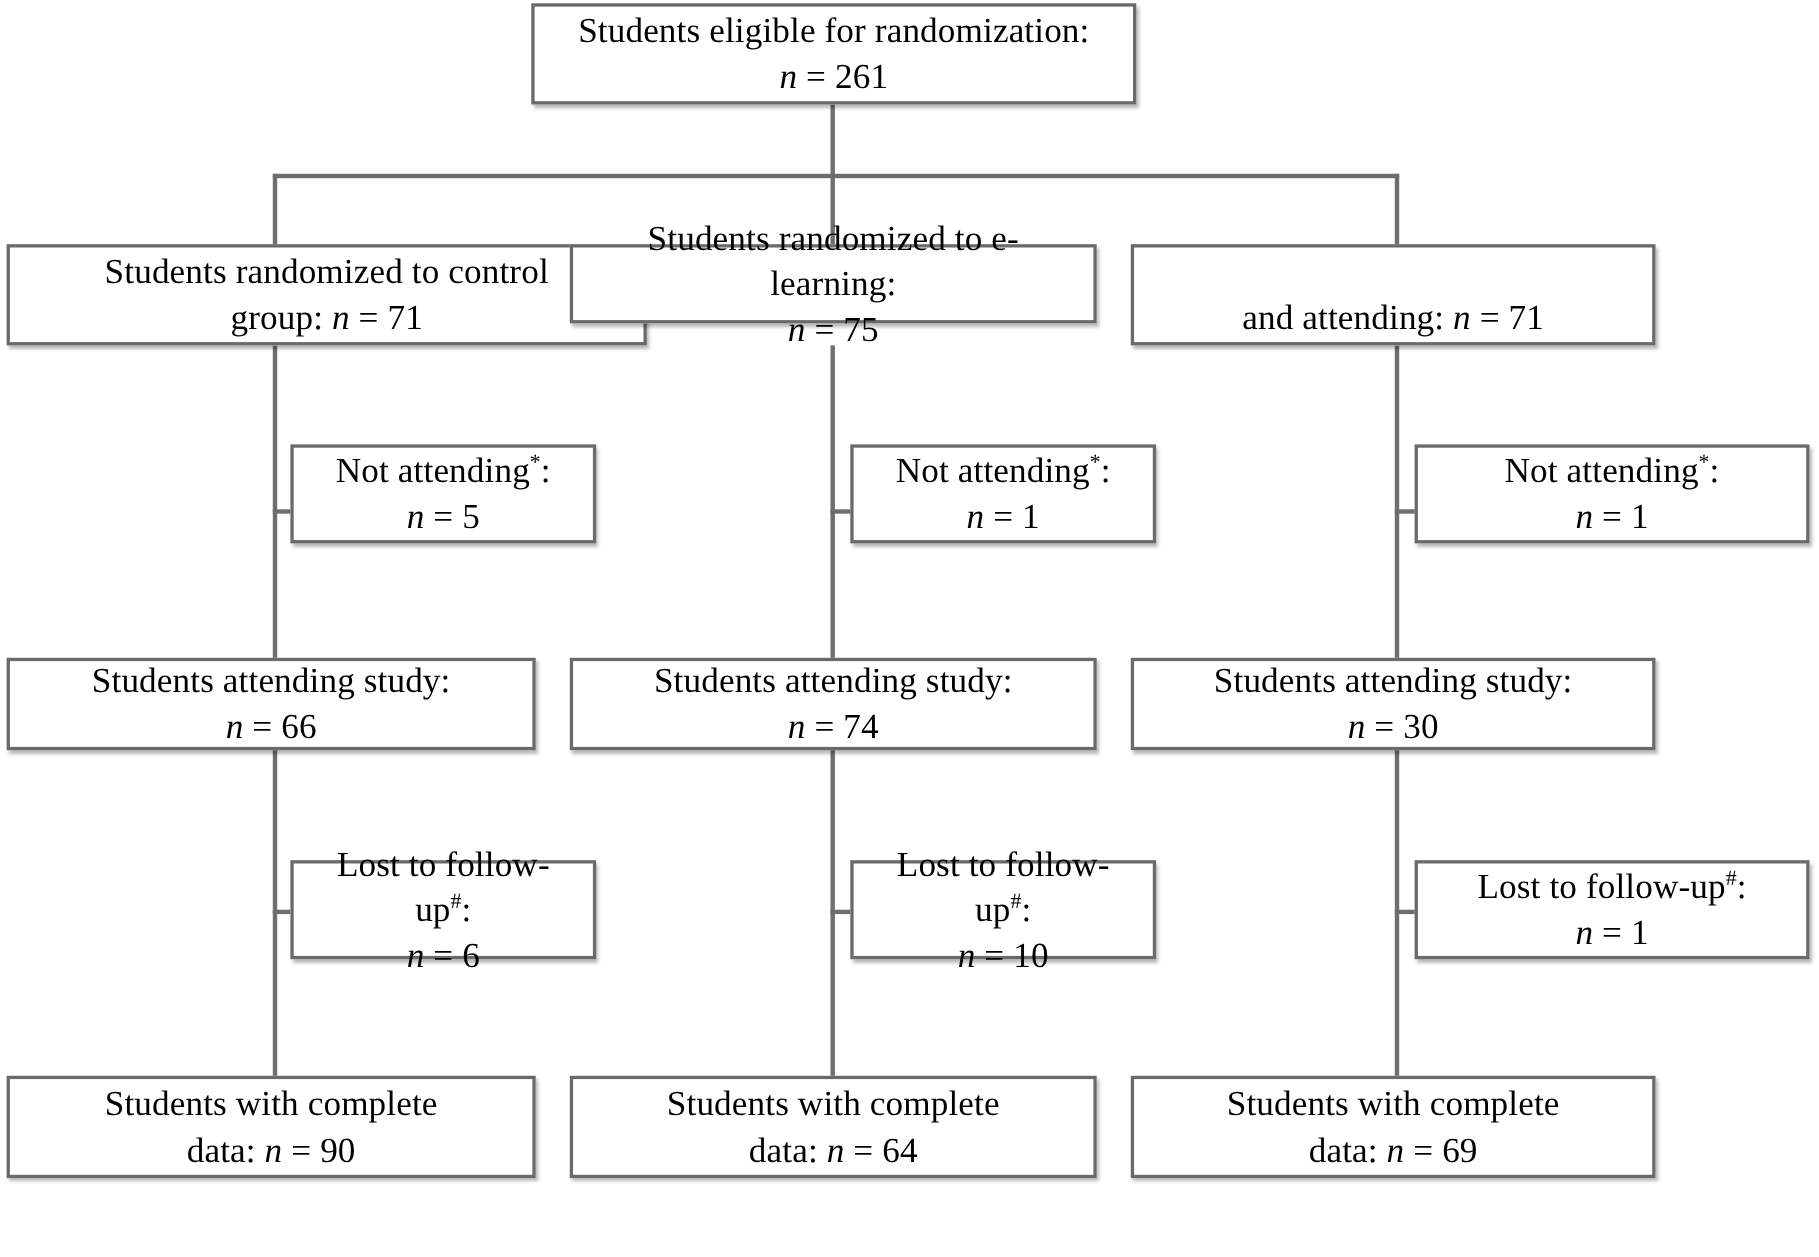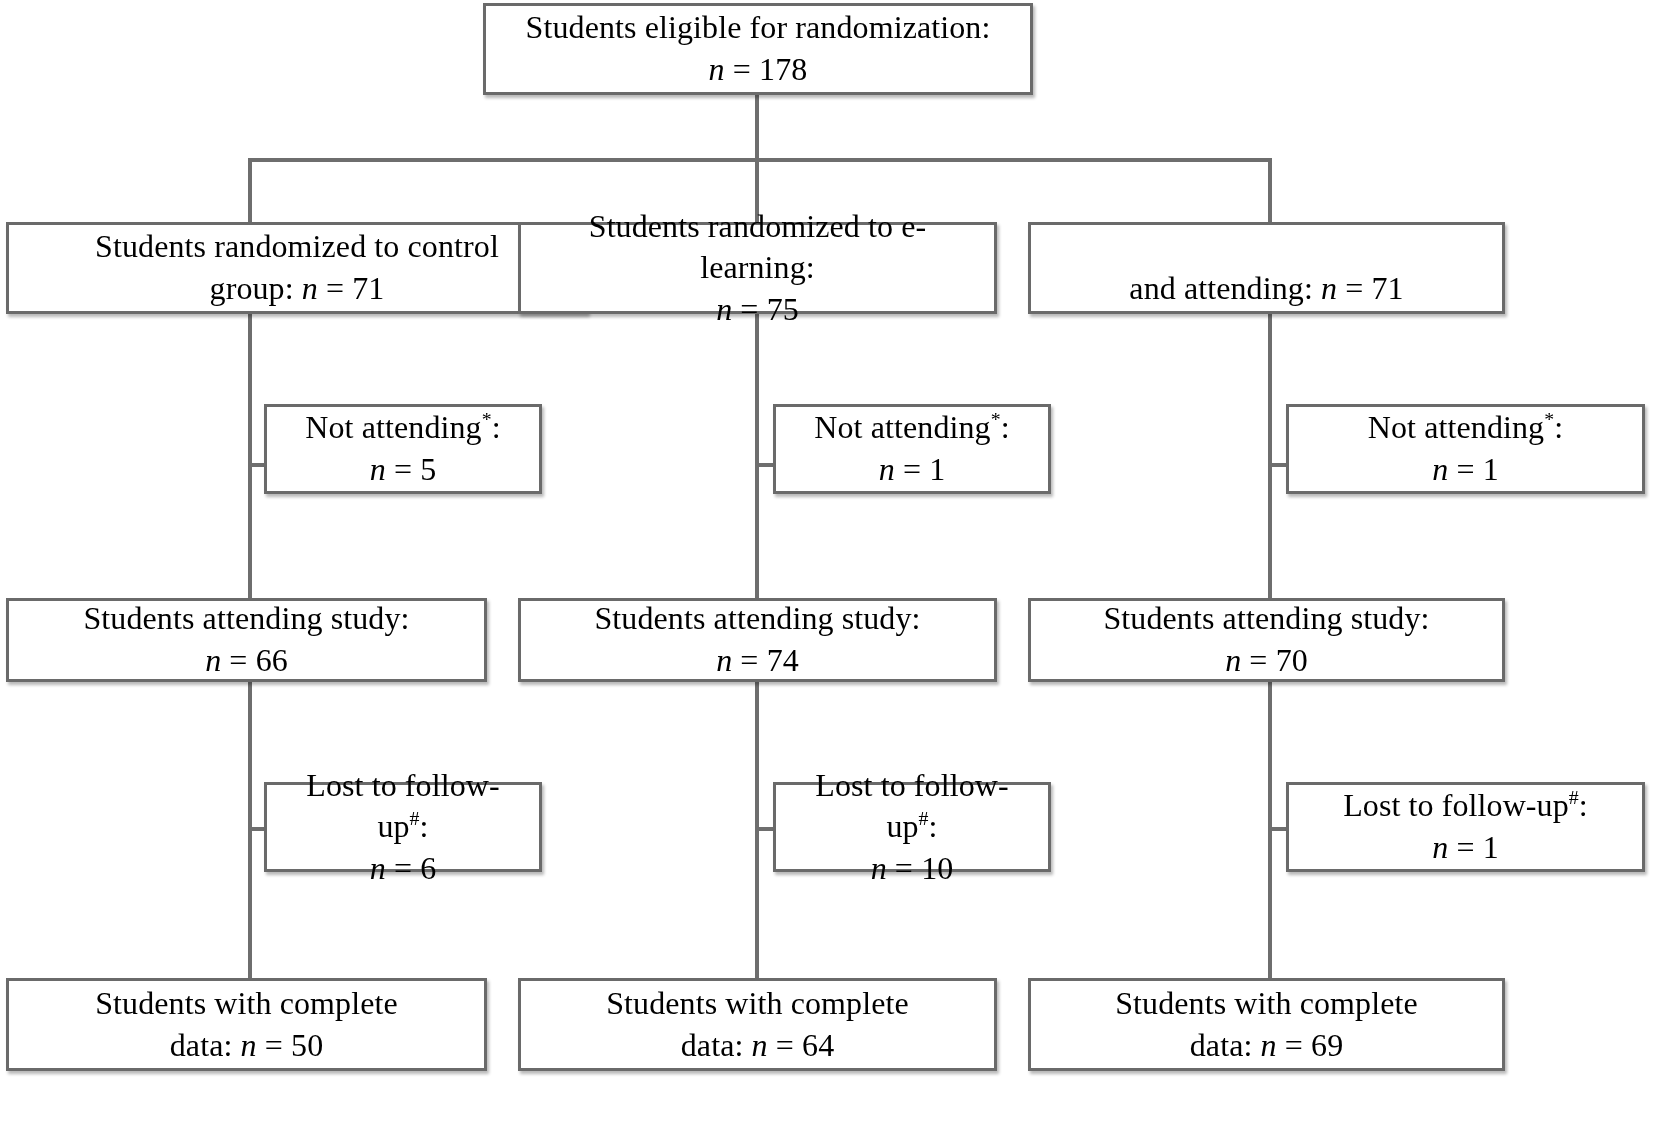--- a/index.html
+++ b/index.html
@@ -81,21 +81,21 @@
   <div class="conn h" style="left:755px; top:827px; width:22px;"></div>
 
   <div class="conn v" style="left:1268px; top:314px; height:288px;"></div>
   <div class="conn h" style="left:1268px; top:463px; width:22px;"></div>
   <div class="conn v" style="left:1268px; top:680px; height:300px;"></div>
   <div class="conn h" style="left:1268px; top:827px; width:22px;"></div>
 
   <div class="box" style="left:483px; top:3px; width:550px; height:92px;">
     <span class="txt">
       <span>Students eligible for randomization:</span><br>
-      <span class="ital">n</span><span> = </span><span>178</span>
+      <span class="ital">n</span><span> = </span><span>261</span>
     </span>
   </div>
 
   <div class="box" style="left:6px; top:222px; width:582px; height:92px;">
     <span class="txt">
       <span>Students randomized to control</span><br>
       <span>group: </span><span class="ital">n</span><span> = </span><span>71</span>
     </span>
   </div>
 
@@ -116,25 +116,25 @@
   <div class="box" style="left:264px; top:782px; width:278px; height:90px;">
     <span class="txt">
       <span>Lost to follow-up</span><span class="sup">#</span><span>:</span><br>
       <span class="ital">n</span><span> = </span><span>6</span>
     </span>
   </div>
 
   <div class="box" style="left:6px; top:978px; width:481px; height:93px;">
     <span class="txt">
       <span>Students with complete</span><br>
-      <span>data: </span><span class="ital">n</span><span> = </span><span>50</span>
-    </span>
-  </div>
-
-  <div class="box" style="left:518px; top:222px; width:479px; height:92px;">
+      <span>data: </span><span class="ital">n</span><span> = </span><span>90</span>
+    </span>
+  </div>
+
+  <div class="box" style="left:518px; top:222px; width:479px; height:72px;">
     <span class="txt">
       <span>Students randomized to e-learning:</span><br>
       <span></span><span class="ital">n</span><span> = </span><span>75</span>
     </span>
   </div>
 
   <div class="box" style="left:773px; top:404px; width:278px; height:90px;">
     <span class="txt">
       <span>Not attending</span><span class="sup">*</span><span>:</span><br>
       <span class="ital">n</span><span> = </span><span>1</span>
@@ -172,21 +172,21 @@
   <div class="box" style="left:1286px; top:404px; width:359px; height:90px;">
     <span class="txt">
       <span>Not attending</span><span class="sup">*</span><span>:</span><br>
       <span class="ital">n</span><span> = </span><span>1</span>
     </span>
   </div>
 
   <div class="box" style="left:1028px; top:598px; width:477px; height:84px;">
     <span class="txt">
       <span>Students attending study:</span><br>
-      <span class="ital">n</span><span> = </span><span>70</span>
+      <span class="ital">n</span><span> = </span><span>30</span>
     </span>
   </div>
 
   <div class="box" style="left:1286px; top:782px; width:359px; height:90px;">
     <span class="txt">
       <span>Lost to follow-up</span><span class="sup">#</span><span>:</span><br>
       <span class="ital">n</span><span> = </span><span>1</span>
     </span>
   </div>
 

